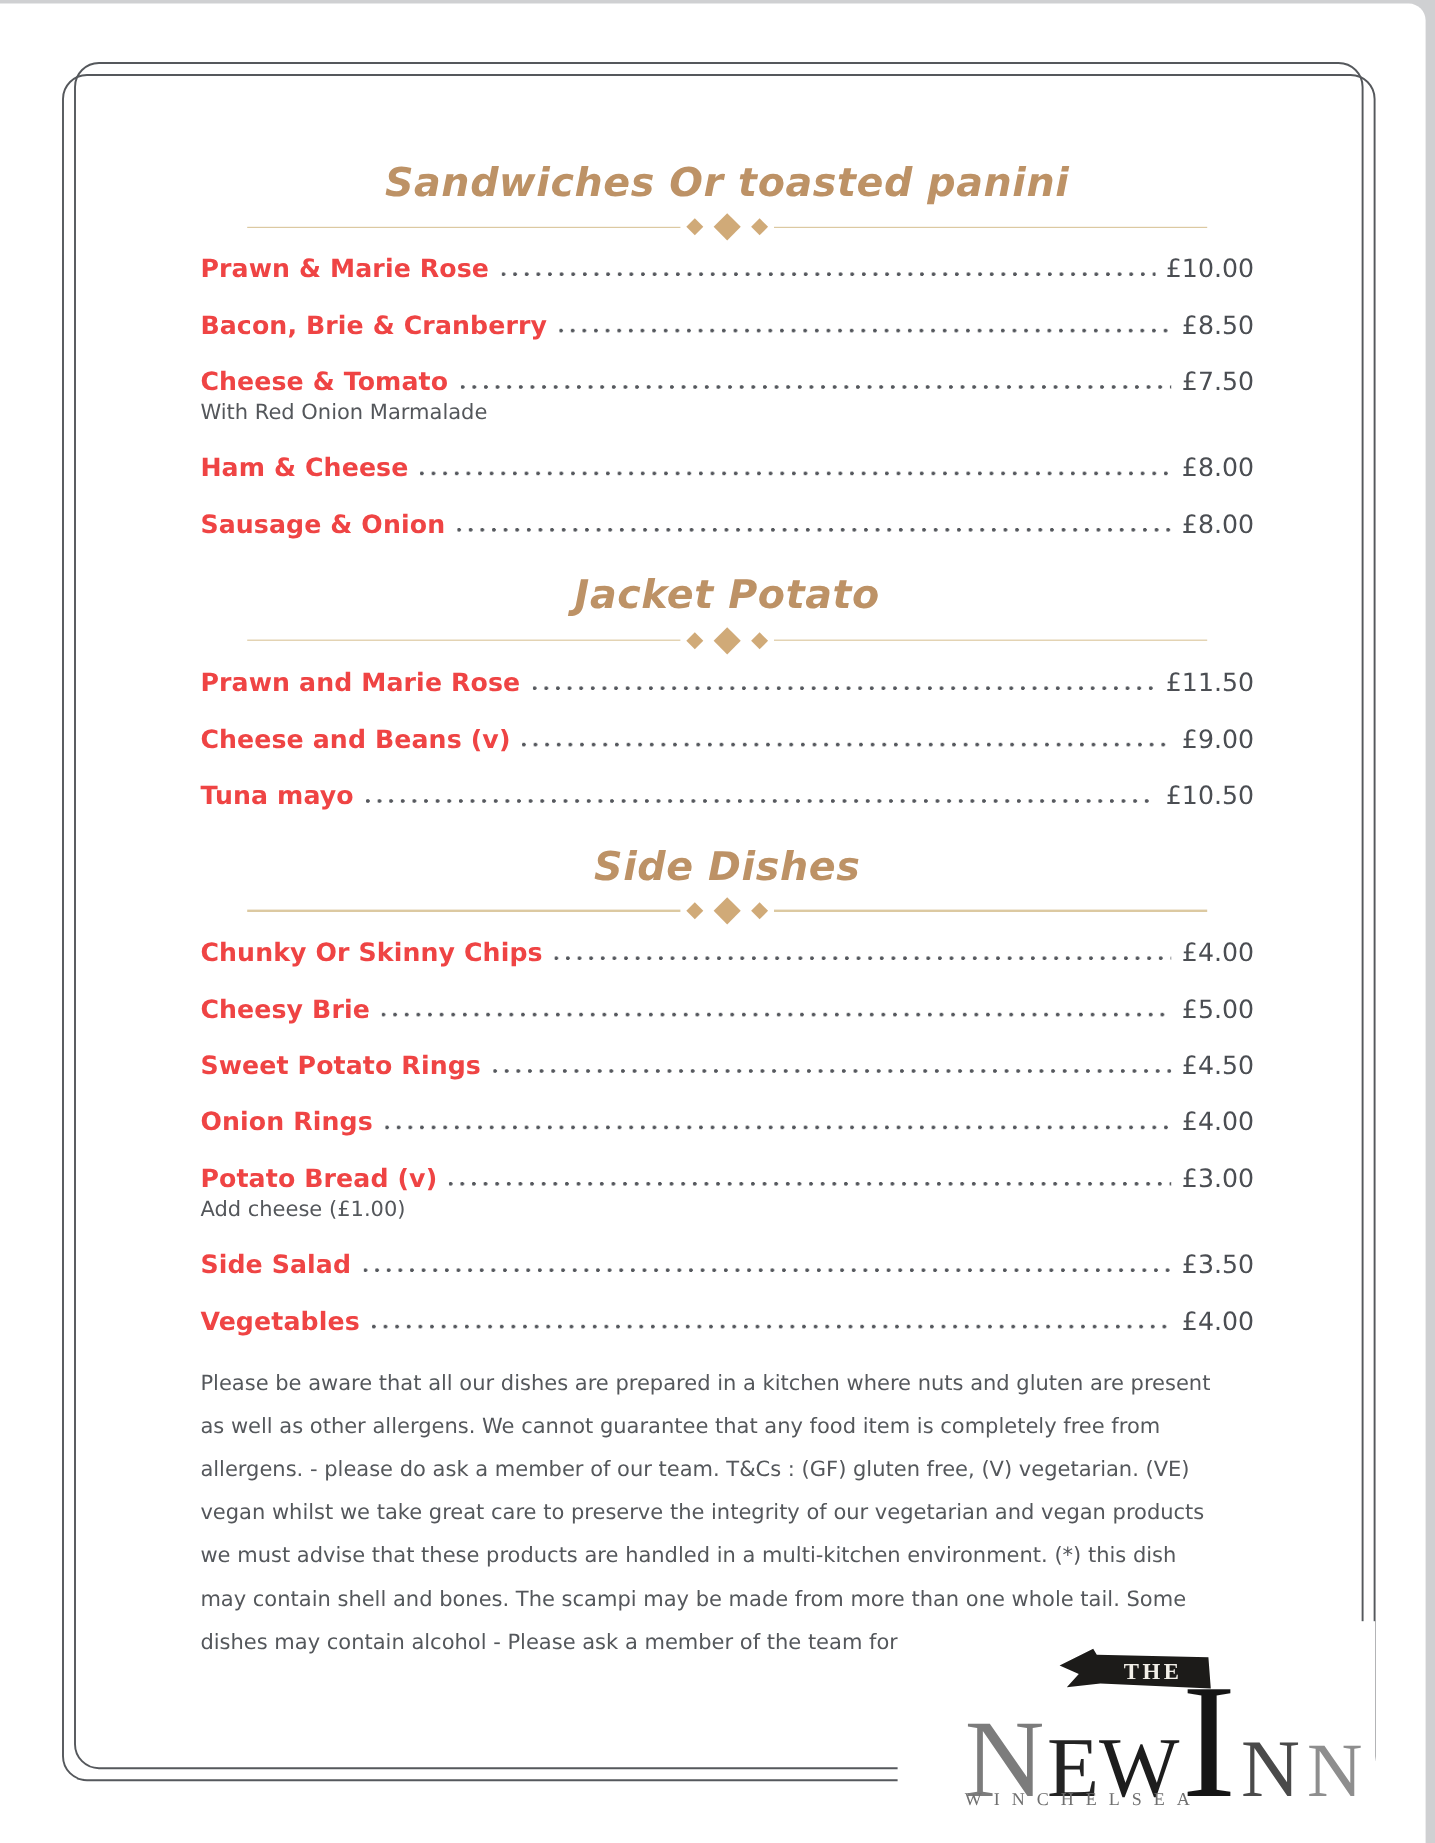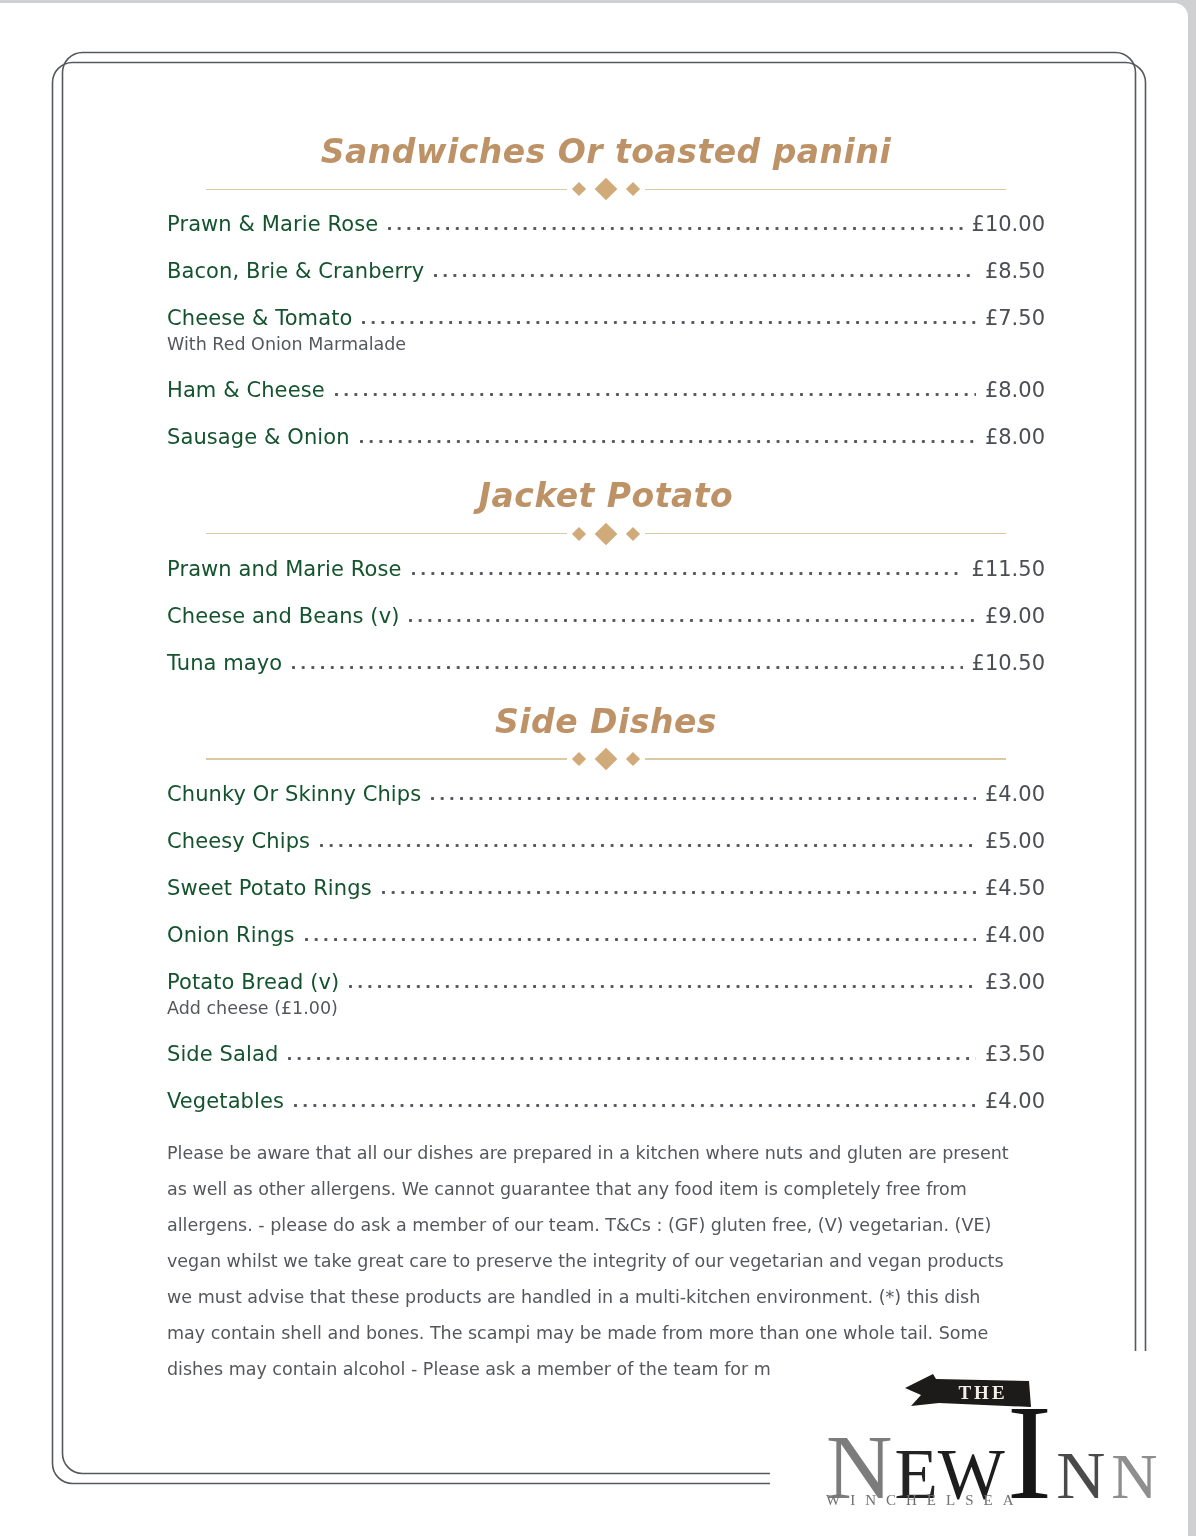--- a/index.html
+++ b/index.html
@@ -25,38 +25,38 @@
   }
   .divider{display:flex;align-items:center;width:800px;margin:10px auto 0;}
   .divider .dline{flex:1;height:1.5px;background:#dcc9a1;}
   .dia{background:#d0aa78;transform:rotate(45deg);flex:0 0 auto;}
   .dia.small{width:10px;height:10px;margin:0 7px;}
   .dia.big{width:16px;height:16px;margin:0 7px;}
 
   .menu-rows{margin-top:0;}
   .row{display:flex;align-items:baseline;margin-top:22px;}
   .row.firstrow{margin-top:14px;}
-  .iname{flex:0 0 auto;font-weight:400;font-size:21px;color:#14532d;white-space:nowrap;letter-spacing:0.1px;}
+  .iname{flex:0 0 auto;font-weight:700;font-size:21px;color:#ef4444;white-space:nowrap;letter-spacing:0.1px;}
   .dots{
     flex:1 1 auto;height:20px;margin:0 3px 0 10px;min-width:30px;
     background-image:radial-gradient(circle at 1.5px 1.5px,#55585d 1.35px,transparent 1.8px);
     background-size:9.7px 3px;background-repeat:repeat-x;
     background-position:left bottom 1px;
   }
   .price{flex:0 0 auto;font-size:21px;color:#4b4e53;white-space:nowrap;margin-left:6px;}
   .inote{font-size:17.5px;color:#54575b;margin-top:4px;line-height:1.2;}
 
   .disclaimer{
     margin-top:22px;width:846px;
     font-size:17.5px;line-height:36px;color:#54575b;
   }
 
   
   .logo{
-    position:absolute;top:1348px;right:20px;width:398px;height:176px;
+    position:absolute;top:1348px;right:42px;width:398px;height:176px;
     background:#ffffff;z-index:5;
   }
   .logo-flag{position:absolute;left:133px;top:20px;z-index:1;}
   .logo-letters{
     position:absolute;left:56px;bottom:22px;z-index:2;
     font-family:"Liberation Serif",serif;white-space:nowrap;line-height:1;
   }
   .logo-letters span{display:inline-block;vertical-align:baseline;line-height:0.78;}
   .ll-n1{font-size:92px;color:#7c7c7c;}
   .ll-e {font-size:71px;color:#232323;margin-left:2px;}
@@ -159,21 +159,21 @@
           <span class="dia small"></span>
           <span class="dline"></span>
         </div>
         <div class="menu-rows">
           <div class="row firstrow">
             <span class="iname">Chunky Or Skinny Chips</span>
             <span class="dots"></span>
             <span class="price">£4.00</span>
           </div>
           <div class="row">
-            <span class="iname">Cheesy Chips</span>
+            <span class="iname">Cheesy Brie</span>
             <span class="dots"></span>
             <span class="price">£5.00</span>
           </div>
           <div class="row">
             <span class="iname">Sweet Potato Rings</span>
             <span class="dots"></span>
             <span class="price">£4.50</span>
           </div>
           <div class="row">
             <span class="iname">Onion Rings</span>

